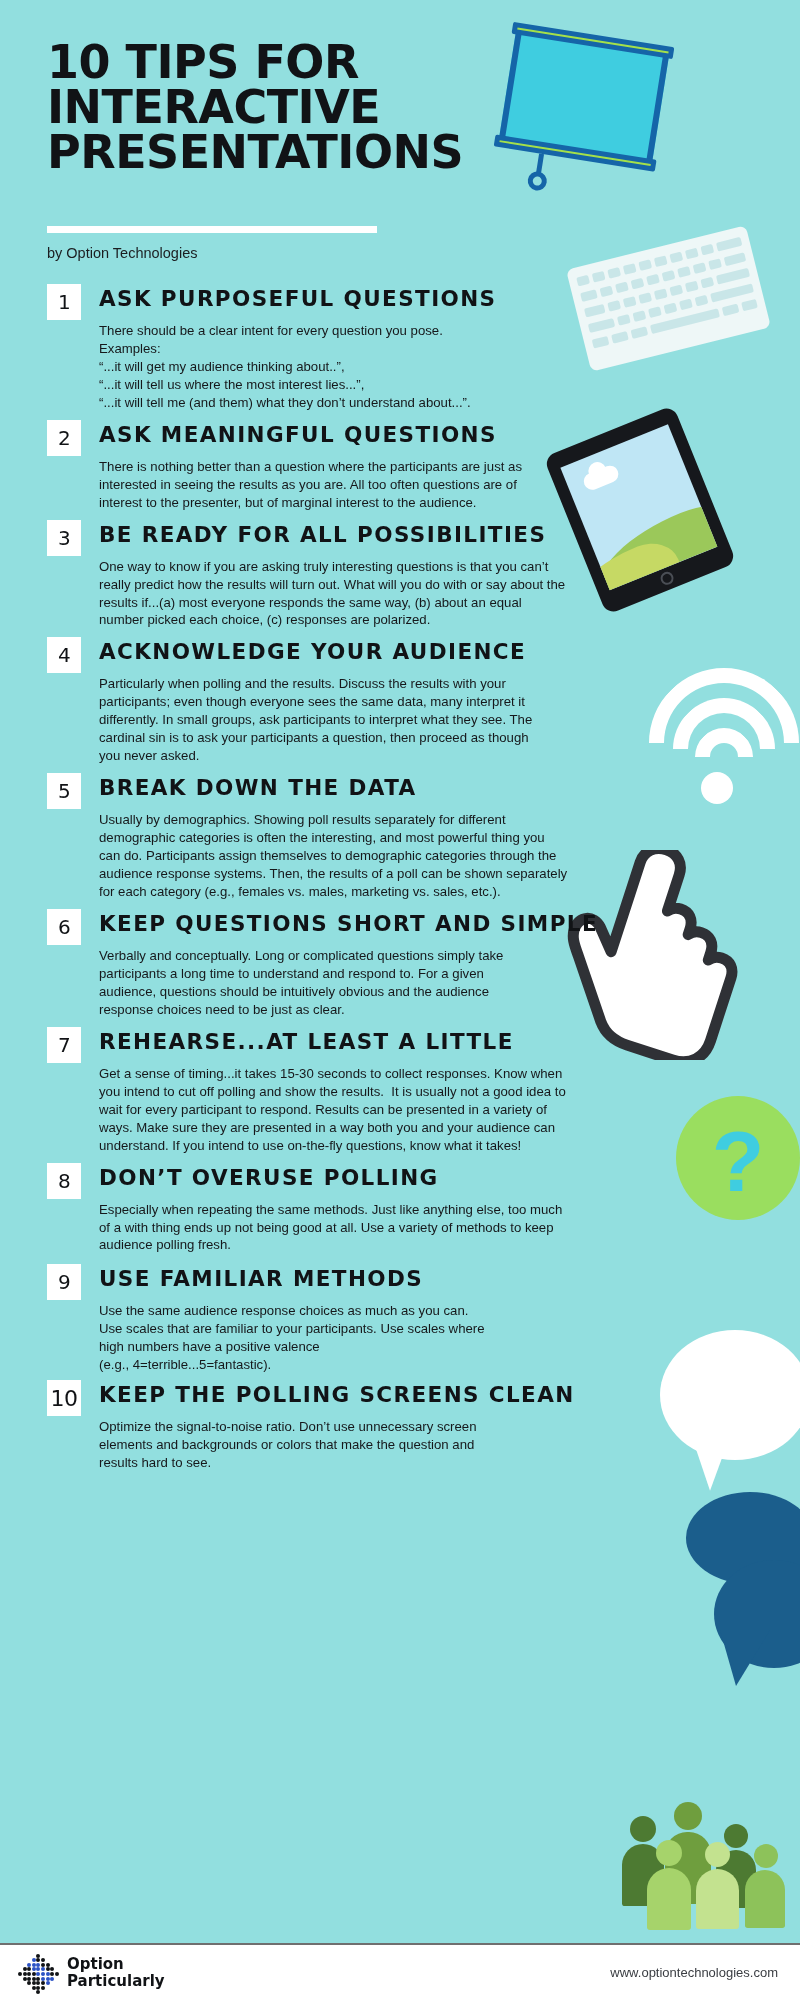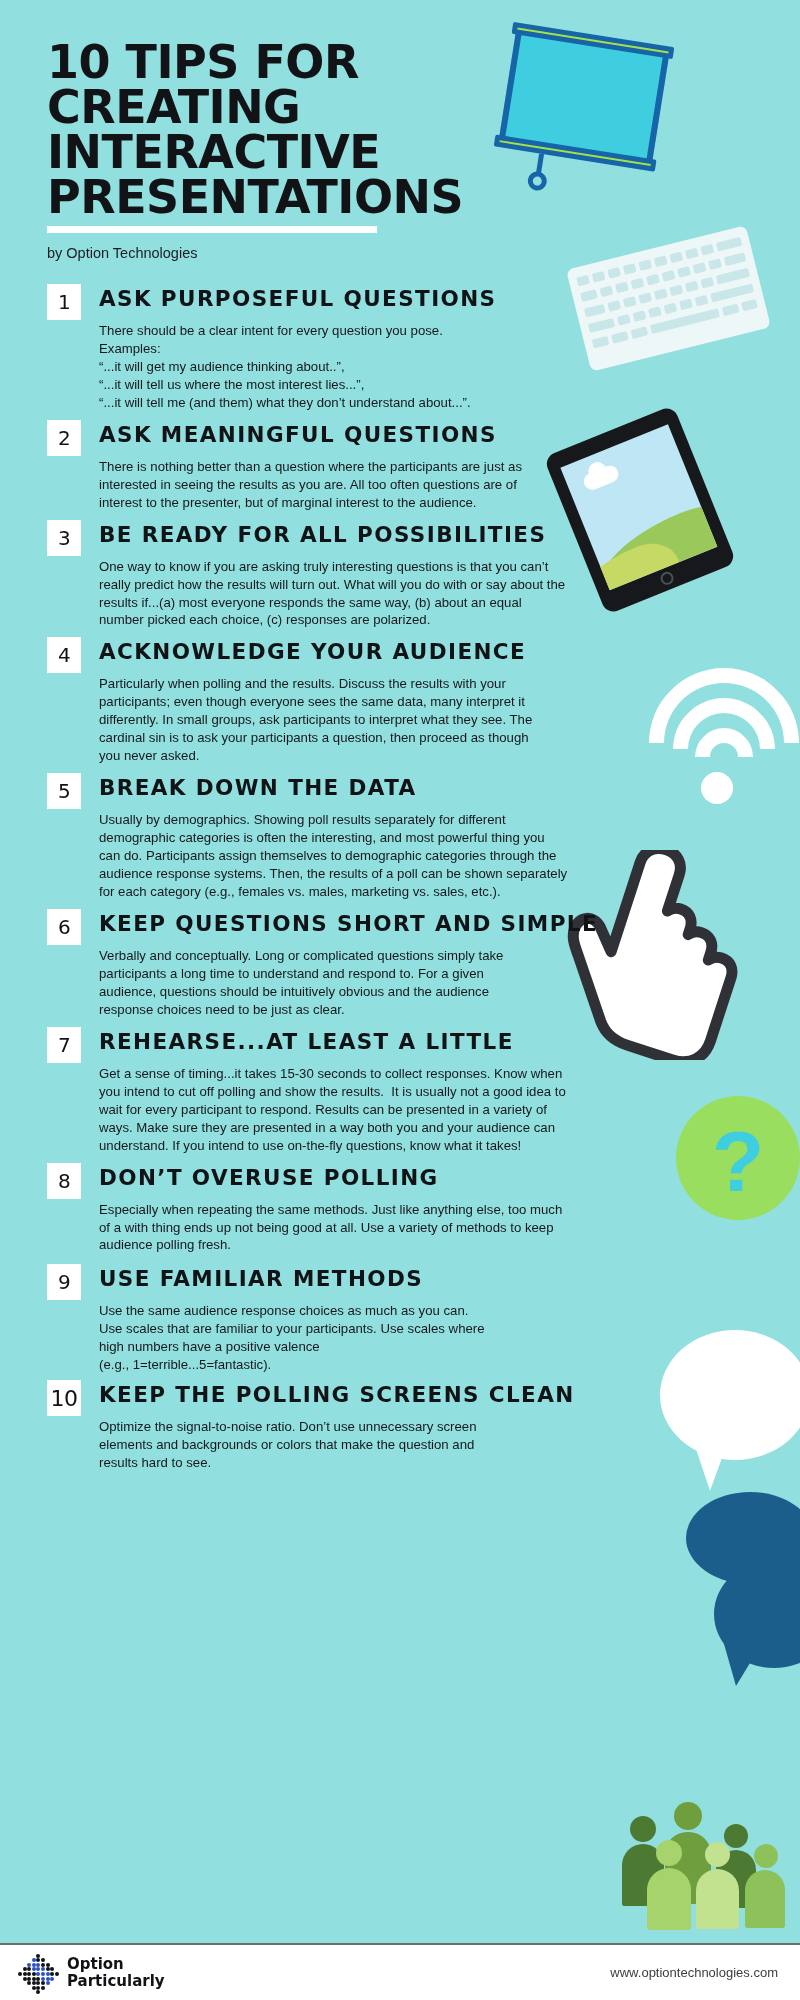--- a/index.html
+++ b/index.html
@@ -307,21 +307,20 @@
       <div class="p-body" style="left:4px;top:27px;width:43px;height:60px;background:#c3e28f;"></div>
     </div>
     <div class="person" style="left:126px;top:54px;">
       <div class="p-head" style="left:12px;top:0;width:24px;height:24px;background:#8dc25a;"></div>
       <div class="p-body" style="left:3px;top:26px;width:40px;height:58px;background:#8dc25a;"></div>
     </div>
   </div>
 
   <div class="title">
     <div>10 TIPS FOR</div>
-    <div>CREATING</div>
     <div>INTERACTIVE</div>
     <div>PRESENTATIONS</div>
   </div>
   <div class="title-rule"></div>
   <div class="byline">by Option Technologies</div>
 
   <div class="tips">
 
     <div class="tip" style="margin-bottom:8px;">
       <div class="tip-head">
@@ -407,21 +406,21 @@
         </div>
     </div>
 
     <div class="tip" style="margin-bottom:6px;">
       <div class="tip-head">
         <div class="num-box">9</div>
         <div class="tip-title">USE FAMILIAR METHODS</div>
       </div>
       <div class="tip-body narrow">
           <div>Use the same audience response choices as much as you can. Use scales that are familiar to your participants. Use scales where high numbers have a positive valence
-(e.g., 1=terrible...5=fantastic).</div>
+(e.g., 4=terrible...5=fantastic).</div>
         </div>
     </div>
 
     <div class="tip">
       <div class="tip-head">
         <div class="num-box wide">10</div>
         <div class="tip-title">KEEP THE POLLING SCREENS CLEAN</div>
       </div>
       <div class="tip-body narrow">
           <div>Optimize the signal-to-noise ratio. Don’t use unnecessary screen elements and backgrounds or colors that make the question and results hard to see.</div>

